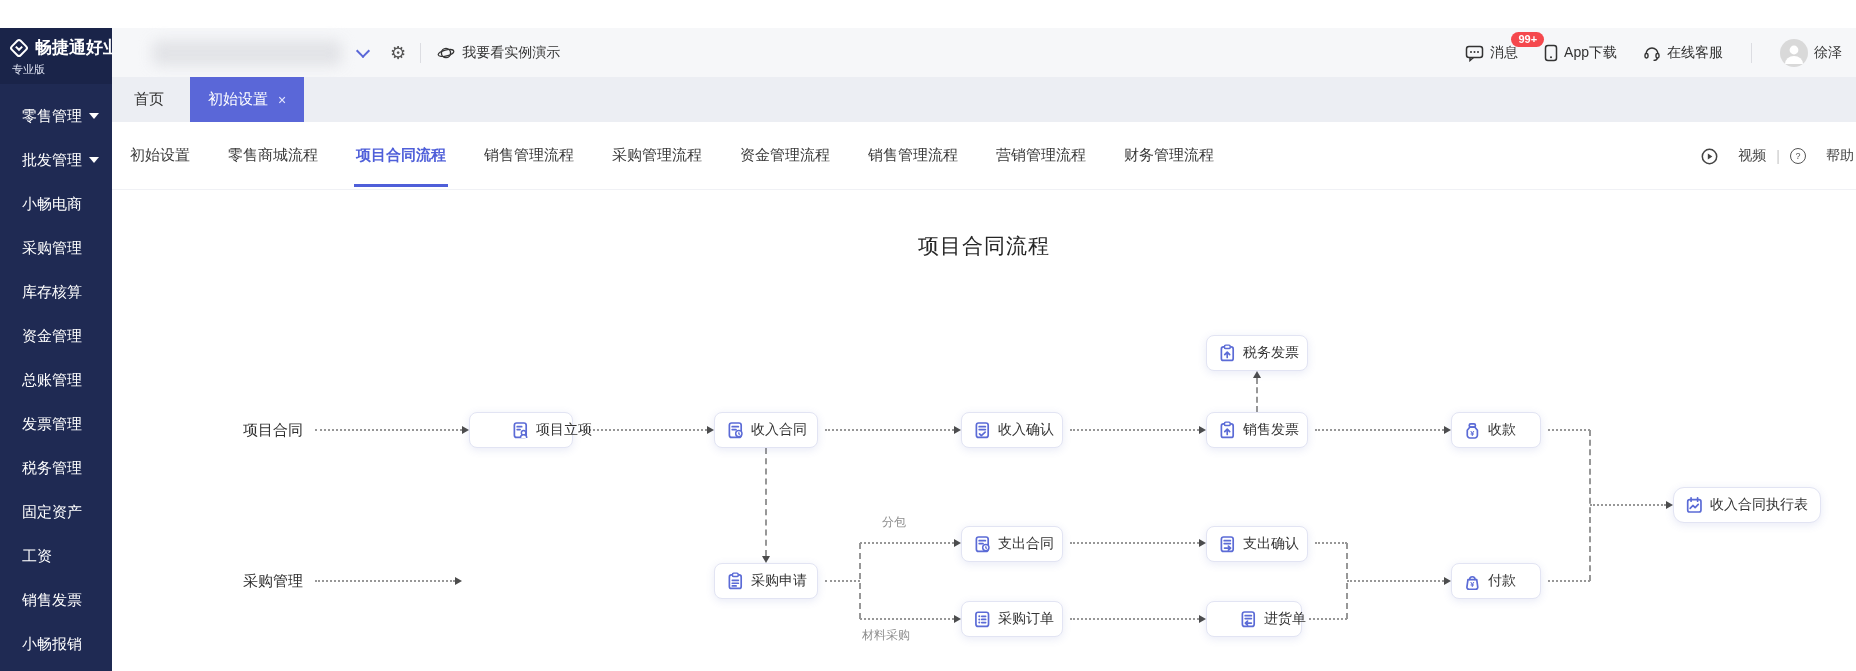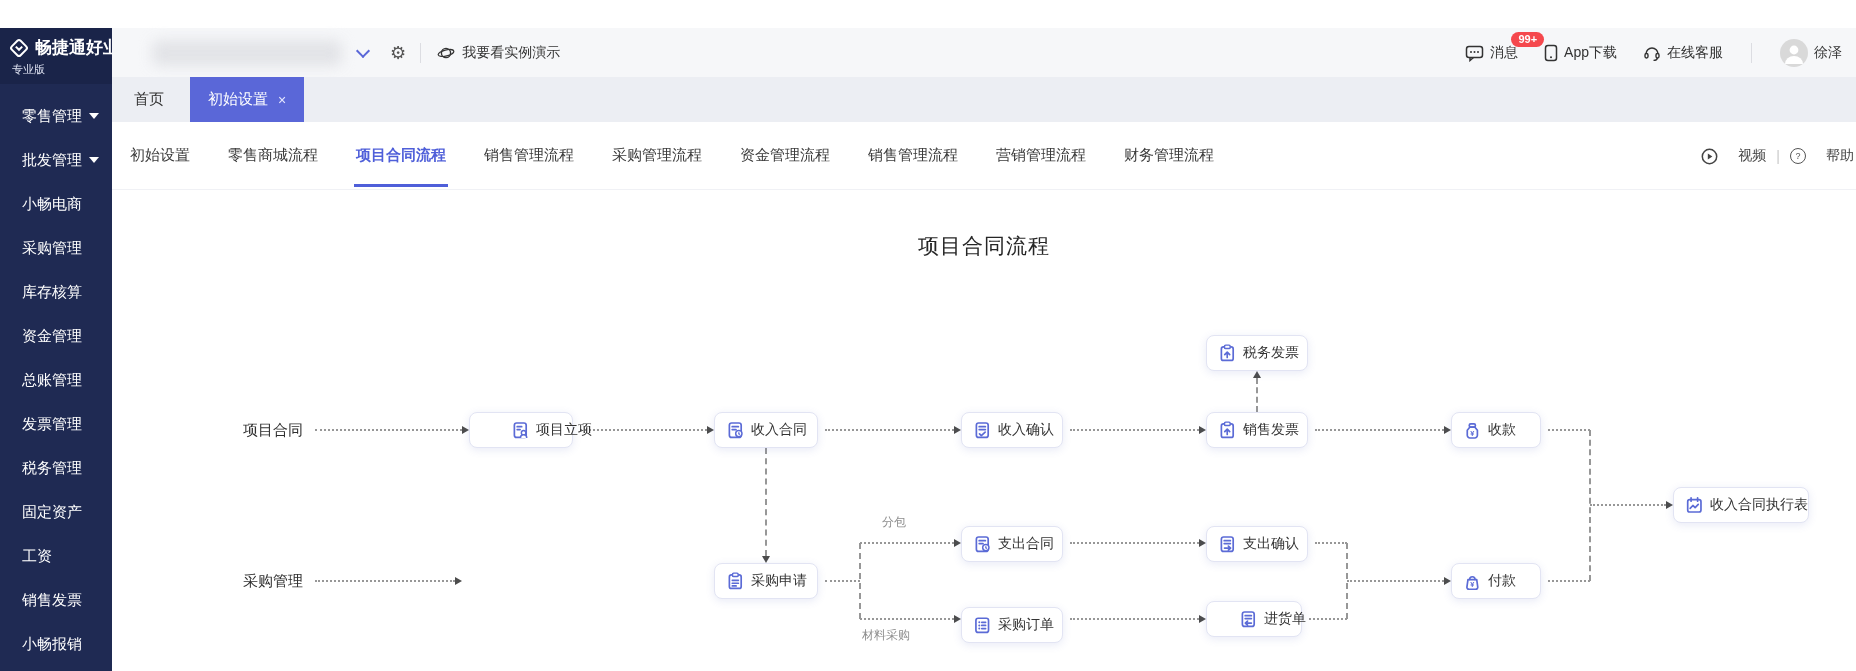--- a/index.html
+++ b/index.html
@@ -312,21 +312,21 @@
         <span>销售发票</span>
       </div>
       <div class="node" style="left: 1339px; top: 222px; width: 90px;">
         <svg width="18" height="18" viewBox="0 0 16 16">
           <path d="M6 5.5 h4.6 l2.2 2.8 v4.4 a2.4 2.4 0 0 1 -2.4 2.4 H6.2 a2.4 2.4 0 0 1 -2.4 -2.4 V8.3 Z" fill="none" stroke="#5b6bd6" stroke-width="1.5" stroke-linecap="round" stroke-linejoin="round"></path>
           <rect x="5.6" y="2.6" width="5.4" height="2.9" rx="1.2" fill="none" stroke="#5b6bd6" stroke-width="1.5" stroke-linecap="round" stroke-linejoin="round"></rect>
           <text x="8.2" y="13" font-size="6.5" text-anchor="middle" fill="#5b6bd6" font-weight="bold">¥</text>
         </svg>
         <span>收款</span>
       </div>
-      <div class="node" style="left: 1561px; top: 297px; width: 136px;">
+      <div class="node" style="left: 1561px; top: 297px; width: 148px; border-radius: 11px;">
         <svg width="18" height="18" viewBox="0 0 16 16">
           <rect x="2.4" y="3.2" width="11.8" height="11" rx="1.8" fill="none" stroke="#5b6bd6" stroke-width="1.5" stroke-linecap="round" stroke-linejoin="round"></rect>
           <path d="M5.4 1.6 v3 M11.2 1.6 v3" fill="none" stroke="#5b6bd6" stroke-width="1.5" stroke-linecap="round" stroke-linejoin="round"></path>
           <path d="M4.6 11 L7 8.4 L9 10.4 L11.8 7.4" fill="none" stroke="#5b6bd6" stroke-width="1.5" stroke-linecap="round" stroke-linejoin="round"></path>
         </svg>
         <span>收入合同执行表</span>
       </div>
       <div class="node" style="left: 602px; top: 373px; width: 104px;">
         <svg width="18" height="18" viewBox="0 0 16 16">
           <rect x="3" y="2.6" width="10.5" height="12" rx="1.8" fill="none" stroke="#5b6bd6" stroke-width="1.5" stroke-linecap="round" stroke-linejoin="round"></rect>
@@ -345,21 +345,21 @@
         <span>支出合同</span>
       </div>
       <div class="node" style="left: 1094px; top: 336px; width: 102px;">
         <svg width="18" height="18" viewBox="0 0 16 16">
           <rect x="3" y="1.8" width="10.5" height="12.8" rx="2" fill="none" stroke="#5b6bd6" stroke-width="1.5" stroke-linecap="round" stroke-linejoin="round"></rect>
           <path d="M5.5 5 h5.5 M5.5 7.6 h5.5" fill="none" stroke="#5b6bd6" stroke-width="1.5" stroke-linecap="round" stroke-linejoin="round"></path>
           <path d="M5.8 11.6 h5.2 M9.2 9.8 L11.2 11.6 L9.2 13.4" fill="none" stroke="#5b6bd6" stroke-width="1.5" stroke-linecap="round" stroke-linejoin="round"></path>
         </svg>
         <span>支出确认</span>
       </div>
-      <div class="node" style="left: 849px; top: 411px; width: 102px; margin-top: 6px;">
+      <div class="node" style="left: 849px; top: 411px; width: 102px;">
         <svg width="18" height="18" viewBox="0 0 16 16">
           <rect x="2.6" y="2" width="11.2" height="12.6" rx="2" fill="none" stroke="#5b6bd6" stroke-width="1.5" stroke-linecap="round" stroke-linejoin="round"></rect>
           <circle cx="5.6" cy="5.6" r=".9" fill="#5b6bd6"></circle>
           <circle cx="5.6" cy="8.4" r=".9" fill="#5b6bd6"></circle>
           <circle cx="5.6" cy="11.2" r=".9" fill="#5b6bd6"></circle>
           <path d="M7.8 5.6 h3.4 M7.8 8.4 h3.4 M7.8 11.2 h3.4" fill="none" stroke="#5b6bd6" stroke-width="1.5" stroke-linecap="round" stroke-linejoin="round"></path>
         </svg>
         <span>采购订单</span>
       </div>
       <div class="node" style="left: 1094px; top: 411px; width: 96px; padding-left: 32px;">

